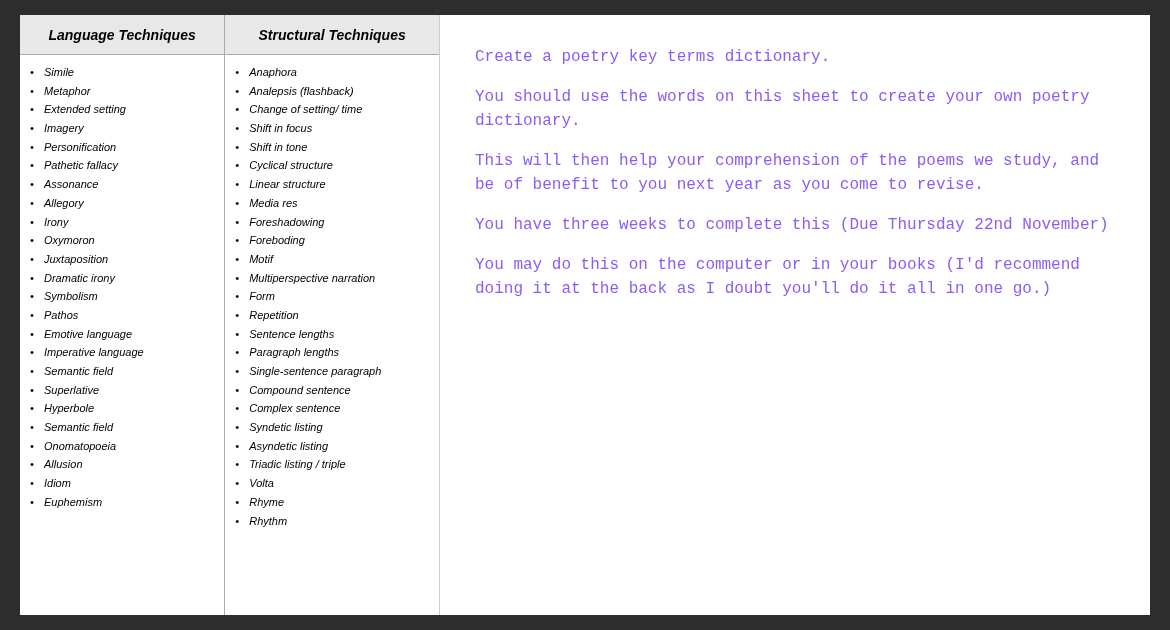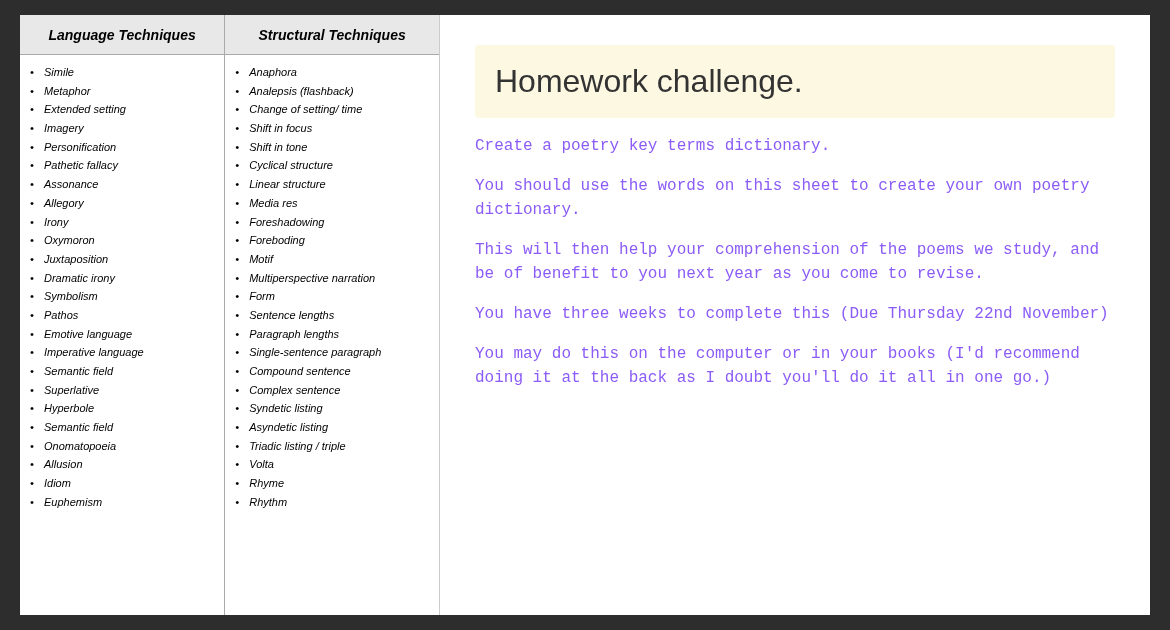--- a/index.html
+++ b/index.html
@@ -142,38 +142,36 @@
             <li>Shift in focus</li>
             <li>Shift in tone</li>
             <li>Cyclical structure</li>
             <li>Linear structure</li>
             <li>Media res</li>
             <li>Foreshadowing</li>
             <li>Foreboding</li>
             <li>Motif</li>
             <li>Multiperspective narration</li>
             <li>Form</li>
+            <li>Repetition</li>
             <li>Sentence lengths</li>
             <li>Paragraph lengths</li>
             <li>Single-sentence paragraph</li>
             <li>Compound sentence</li>
             <li>Complex sentence</li>
             <li>Syndetic listing</li>
             <li>Asyndetic listing</li>
             <li>Triadic listing / triple</li>
             <li>Volta</li>
             <li>Rhyme</li>
             <li>Rhythm</li>
           </ul>
       </div>
     </div>
   </div>
   <div class="right-panel">
-    <div class="homework-title-box">
-      <h1>Homework challenge.</h1>
-    </div>
     <p class="instruction-text">Create a poetry key terms dictionary.</p>
     <p class="instruction-text">You should use the words on this sheet to create your own poetry dictionary.</p>
     <p class="instruction-text">This will then help your comprehension of the poems we study, and be of benefit to you next year as you come to revise.</p>
     <p class="instruction-text">You have three weeks to complete this (Due Thursday 22nd November)</p>
     <p class="instruction-text">You may do this on the computer or in your books (I'd recommend doing it at the back as I doubt you'll do it all in one go.)</p>
   </div>
 </div>
 
 </body></html>

